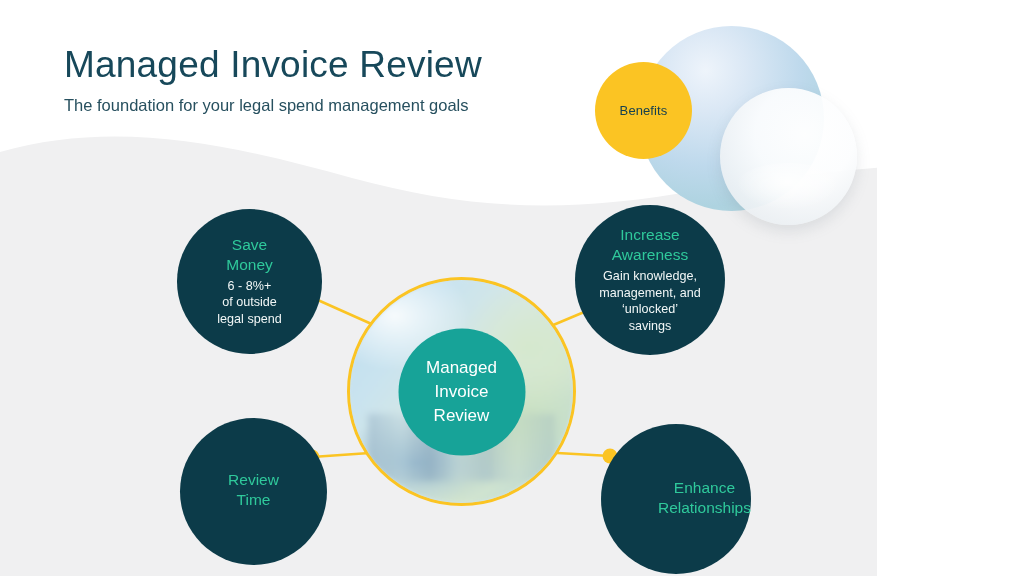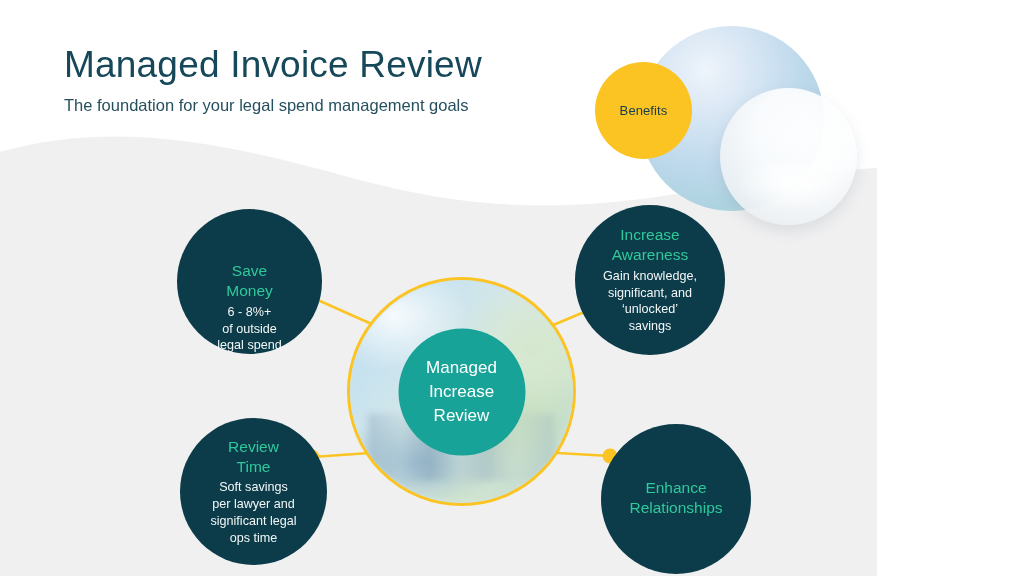--- a/index.html
+++ b/index.html
@@ -201,24 +201,24 @@
     margin-bottom: 3px;
   }
   .bubble-body {
     color: #f2f7f7;
     font-size: 12.6px;
     line-height: 1.33;
     font-weight: 400;
     white-space: pre-line;
   }
 
-  #bubble-save-money      { left: 177px; top: 209px; width: 145px; height: 145px; justify-content: flex-end; }
+  #bubble-save-money      { left: 177px; top: 209px; width: 145px; height: 145px; }
   #bubble-increase-awareness { left: 575px; top: 205px; width: 150px; height: 150px; }
   #bubble-reduce-time     { left: 180px; top: 418px; width: 147px; height: 147px; }
-  #bubble-enhance-relationships { left: 601px; top: 424px; width: 150px; height: 150px; }
+  #bubble-enhance-relationships { left: 601px; top: 424px; width: 150px; height: 150px; align-items: flex-end; }
 </style>
 </head>
 <body>
 
 <div id="slide">
 
   <svg class="bg-wave" viewBox="0 0 1024 576" preserveAspectRatio="none">
     <rect x="0" y="0" width="1024" height="576" fill="#ffffff"></rect>
     <path d="M0,152 C118,118 236,146 352,178 C470,210 566,214 700,190 C810,171 930,160 1024,164 L1024,576 L0,576 Z" fill="#f0f0f1"></path>
   </svg>
@@ -248,49 +248,45 @@
       <circle cx="608" cy="302" r="7.5"></circle>
       <circle cx="312" cy="457" r="7.5"></circle>
       <circle cx="610" cy="456" r="7.5"></circle>
     </g>
   </svg>
 
   <div class="hub">
     <div class="hub-photo"></div>
     <div class="hub-core">
       <span class="hub-core-text">Managed
-Increase
+Invoice
 Review</span>
     </div>
   </div>
 
   <div class="bubble" id="bubble-save-money">
     <span class="bubble-title">Save
 Money</span>
     <span class="bubble-body">6 - 8%+
 of outside
 legal spend</span>
   </div>
 
   <div class="bubble" id="bubble-increase-awareness">
     <span class="bubble-title">Increase
 Awareness</span>
     <span class="bubble-body">Gain knowledge,
-significant, and
+management, and
 ‘unlocked’
 savings</span>
   </div>
 
   <div class="bubble" id="bubble-reduce-time">
     <span class="bubble-title">Review
 Time</span>
-    <span class="bubble-body">Soft savings
-per lawyer and
-significant legal
-ops time</span>
   </div>
 
   <div class="bubble" id="bubble-enhance-relationships">
     <span class="bubble-title">Enhance
 Relationships</span>
   </div>
 
 </div>
 
 </body></html>

